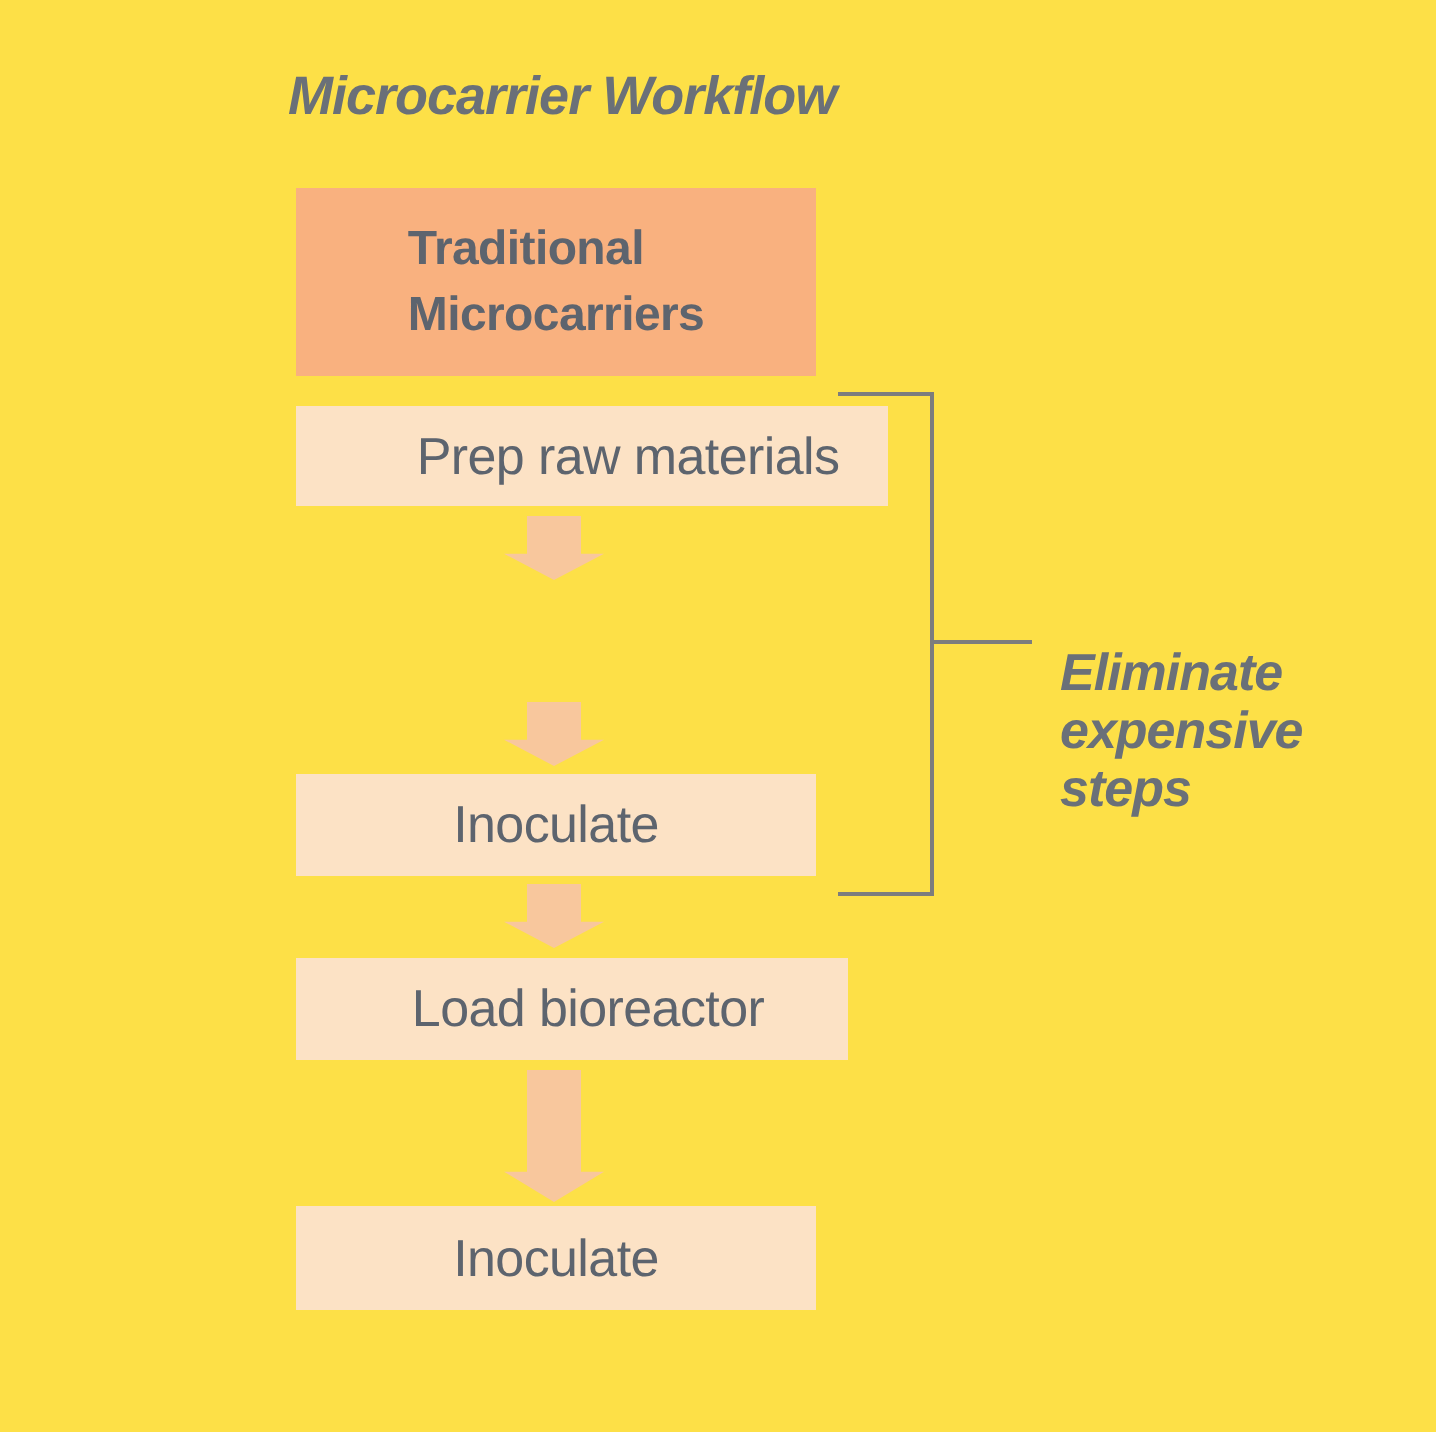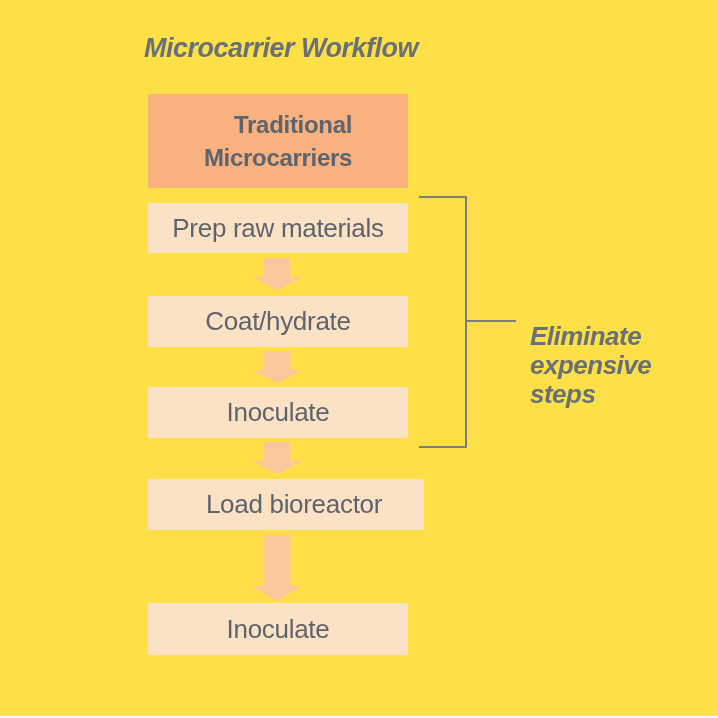--- a/index.html
+++ b/index.html
@@ -26,40 +26,40 @@
     color: var(--title-text, #6A7078);
     white-space: nowrap;
   }
   .box {
     position: absolute;
     left: 148px;
     width: 260px;
     display: flex;
     align-items: center;
     justify-content: center;
-    text-align: right;
+    text-align: left;
     color: var(--box-text, #5D646E);
   }
   .box-header {
     top: 94px;
     height: 94px;
     background: var(--header-box, #F9B17F);
     font-size: 24px;
     font-weight: bold;
     line-height: 33px;
     letter-spacing: -0.3px;
     white-space: pre-line;
   }
   .box-step {
     background: var(--step-box, #FCE2C5);
     font-size: 26px;
     font-weight: normal;
     letter-spacing: -0.3px;
   }
-  .step-0 { top: 203px; height: 50px; }
+  .step-0 { top: 203px; height: 50px; padding-left: 36px; }
   .step-1 { top: 296px; height: 51px; }
   .step-2 { top: 387px; height: 51px; }
   .step-3 { top: 479px; height: 51px; padding-left: 16px; }
   .step-4 { top: 603px; height: 52px; }
   .arrow {
     position: absolute;
     left: 252px;
     width: 50px;
     background: var(--arrow, #F8C79D);
   }
@@ -104,21 +104,20 @@
 
   <div class="diagram-title">Microcarrier Workflow</div>
 
   <div class="box box-header">Traditional
 Microcarriers</div>
 
   <div class="box box-step step-0">Prep raw materials</div>
 
   <div class="arrow arrow-small arrow-0"></div>
 
-  <div class="box box-step step-1">Coat/hydrate</div>
 
   <div class="arrow arrow-small arrow-1"></div>
 
   <div class="box box-step step-2">Inoculate</div>
 
   <div class="arrow arrow-small arrow-2"></div>
 
   <div class="box box-step step-3">Load bioreactor</div>
 
   <div class="arrow arrow-tall arrow-3"></div>

